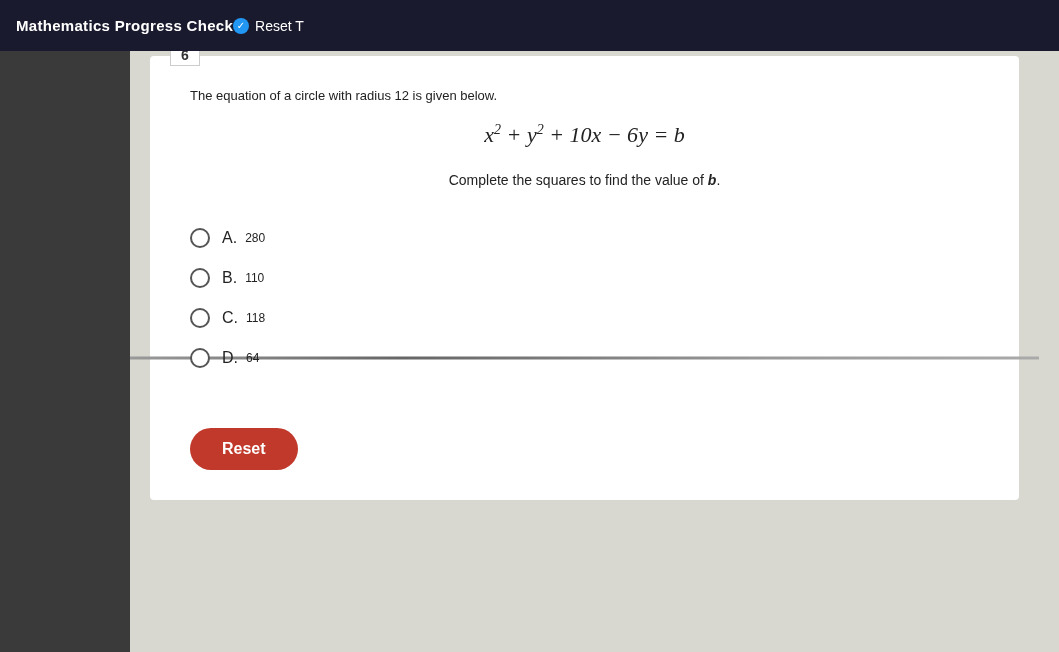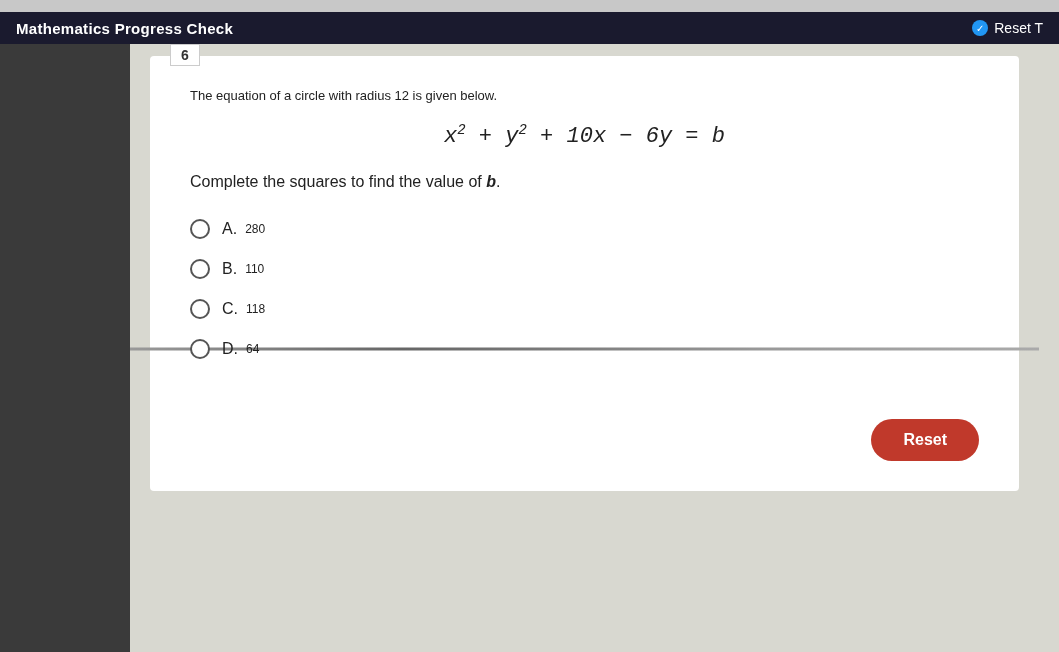--- a/index.html
+++ b/index.html
@@ -9,28 +9,27 @@
       background: #c8c8c8;
       width: 1059px;
       height: 652px;
       overflow: hidden;
       position: relative;
     }
 
     
     .top-bar {
       width: 100%;
-      height: 32px;
+      height: 51px;
       background: #1a1a2e;
       display: flex;
       align-items: center;
-      justify-content: space-between;
       padding: 0 16px;
       position: absolute;
-      top: 12px;
+      top: 0;
       left: 0;
       z-index: 10;
     }
 
     .top-bar-title {
       color: #fff;
       font-size: 15px;
       font-weight: 600;
       letter-spacing: 0.3px;
     }
@@ -96,31 +95,32 @@
       margin-bottom: 16px;
       line-height: 1.5;
     }
 
     .equation-display {
       text-align: center;
       font-size: 22px;
       margin: 16px 0 24px 0;
       color: #222;
       font-style: italic;
-      font-family: Liberation Mono, monospace;
+      font-family: Liberation Serif, serif;
     }
 
     .equation-display sup {
       font-size: 14px;
     }
 
     .instruction-text {
-      font-size: 16px;
-      color: #222;
-      margin-bottom: 28px;
+      font-size: 14px;
+      color: #222;
+      margin-bottom: 40px;
+      text-align: center;
     }
 
     .bold-b {
       font-weight: bold;
       font-style: italic;
     }
 
     
     .answer-choice {
       display: flex;
@@ -157,21 +157,21 @@
 
     .choice-value {
       font-size: 12px;
       color: #222;
       margin-left: 8px;
     }
 
     
     .button-area {
       display: flex;
-      justify-content: flex-end;
+      justify-content: space-between;
       gap: 16px;
       margin-top: 60px;
     }
 
     .btn-reset {
       background: #c0392b;
       color: #fff;
       border: none;
       border-radius: 24px;
       padding: 12px 32px;

